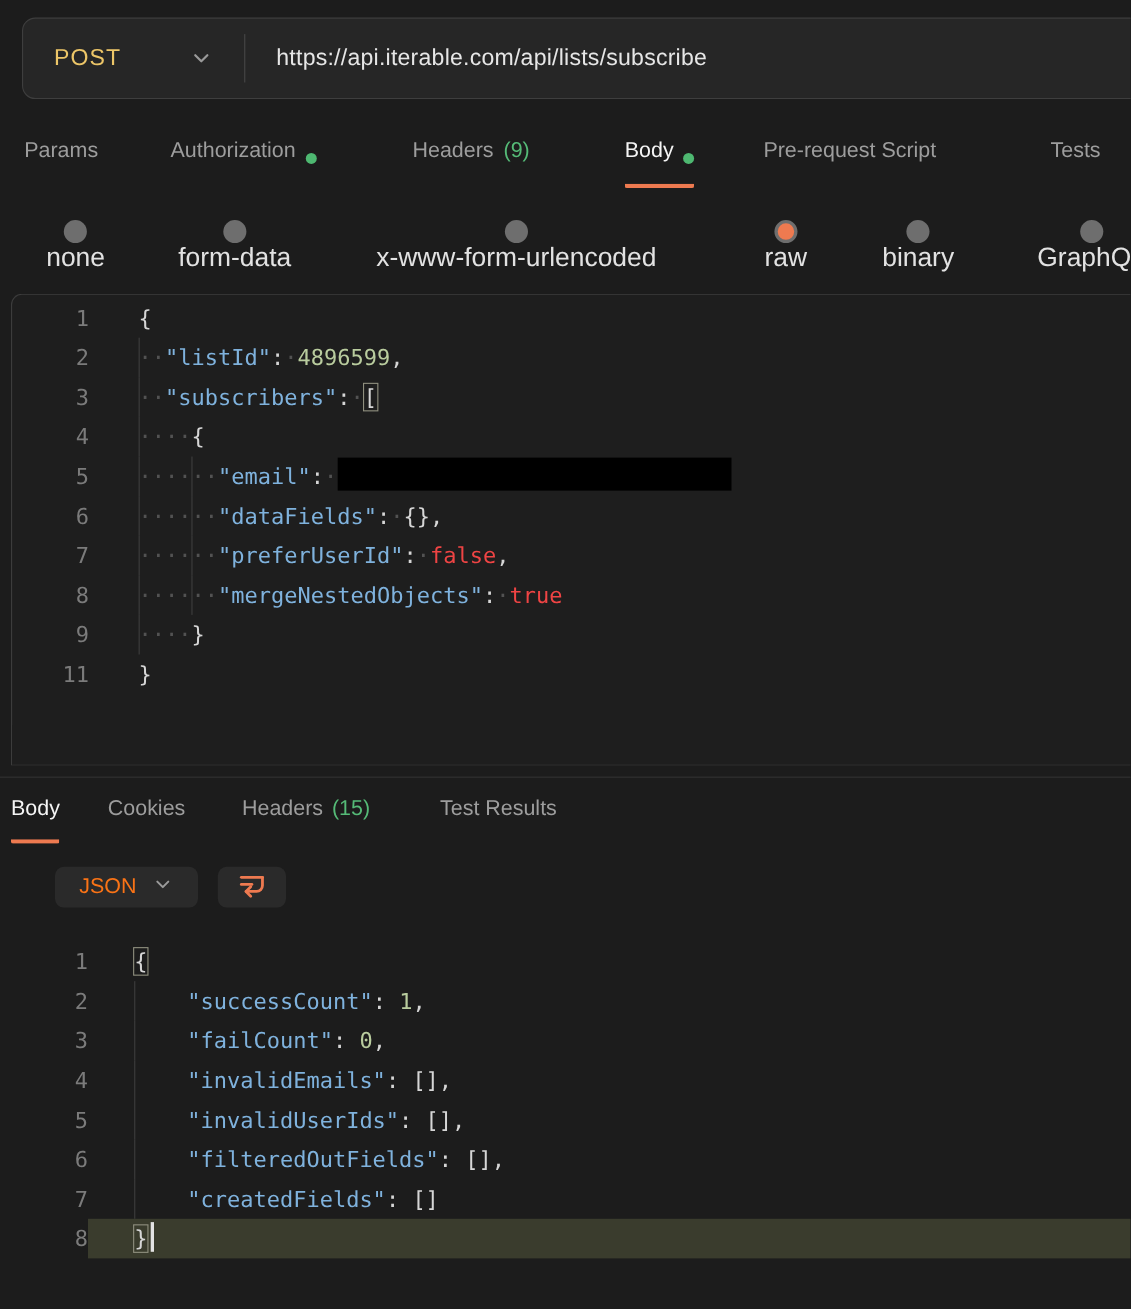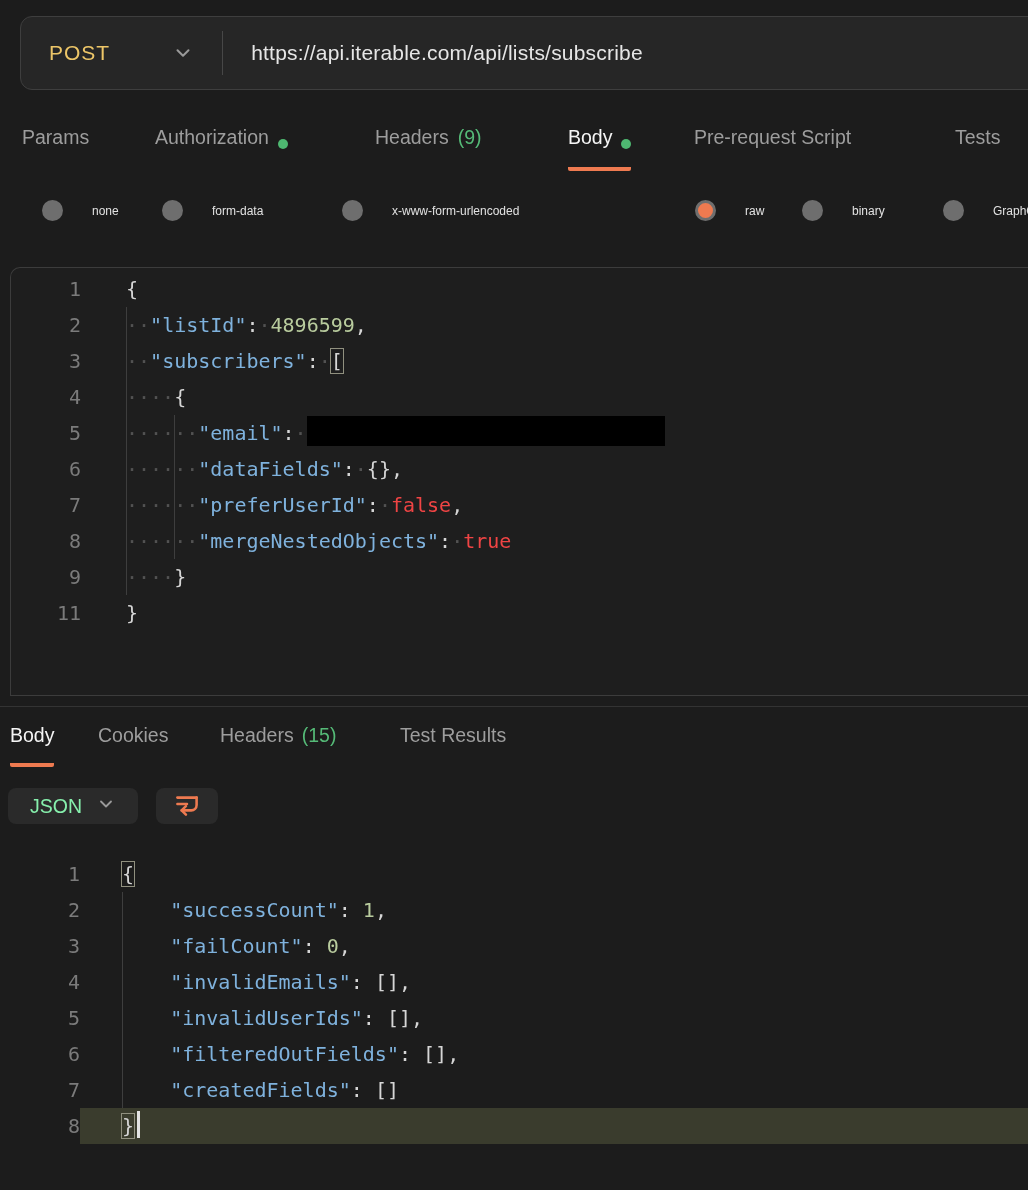--- a/index.html
+++ b/index.html
@@ -20,21 +20,21 @@
                color:#9d9d9d;padding-bottom:18px;border-bottom:4px solid transparent;border-radius:0 0 2px 2px;cursor:pointer;}
   .req-tabs li.active{color:#f5f5f5;border-bottom-color:#ee7a50;}
   .req-tabs li:nth-child(1){left:22px}.req-tabs li:nth-child(2){left:155px}
   .req-tabs li:nth-child(3){left:375px}.req-tabs li:nth-child(4){left:568px}
   .req-tabs li:nth-child(5){left:694px}.req-tabs li:nth-child(6){left:955px}
   .count{color:#55ba77;}
   .gdot{width:10px;height:10px;border-radius:50%;background:#4eb871;display:inline-block;}
 
   
   .radio-row{position:absolute;top:200px;left:0;right:0;height:28px;}
-  .opt{position:absolute;top:0;display:flex;align-items:center;gap:29px;font-size:12px;color:#e2e2e2;cursor:pointer;white-space:nowrap;}
+  .opt{position:absolute;top:0;display:flex;align-items:center;gap:0;font-size:24px;color:#e2e2e2;cursor:pointer;white-space:nowrap;flex-direction:column;}
   .opt:nth-child(1){left:42px}.opt:nth-child(2){left:162px}.opt:nth-child(3){left:342px}
   .opt:nth-child(4){left:695px}.opt:nth-child(5){left:802px}.opt:nth-child(6){left:943px}
   .rdot{width:21px;height:21px;border-radius:50%;background:#6e6e6e;flex:none;}
   .opt.sel .rdot{background:#ee7a50;border:3px solid #6e6e6e;width:15px;height:15px;}
 
   
   .editor{position:absolute;font-family:"DejaVu Sans Mono",monospace;font-size:20px;line-height:36px;}
   #req-editor{top:267px;left:10px;right:0;height:424px;background:#1e1e1e;
               border:1px solid #3c3c3c;border-right:none;border-radius:10px 0 0 0;padding-top:3px;}
   #resp-editor{top:852px;left:0;right:0;height:300px;padding-top:4px;}
@@ -65,21 +65,21 @@
   .resp-tabs li.active{color:#f5f5f5;border-bottom-color:#ee7a50;}
   .resp-tabs li:nth-child(1){left:10px}.resp-tabs li:nth-child(2){left:98px}
   .resp-tabs li:nth-child(3){left:220px}.resp-tabs li:nth-child(4){left:400px}
 
   
   .resp-toolbar{position:absolute;top:788px;left:8px;display:flex;align-items:stretch;gap:18px;}
   .segmented{display:flex;background:#2a2a2a;border-radius:8px;overflow:hidden;}
   .seg{padding:16px 34px;font-size:19.5px;color:#a0a0a0;cursor:pointer;}
   .seg.active{background:#3e3e3e;color:#ffffff;border-radius:8px;}
   .json-dd{display:flex;align-items:center;gap:14px;background:#2a2a2a;border-radius:8px;
-           padding:0 22px;font-size:19.5px;color:#86efac;cursor:pointer;}
+           padding:0 22px;font-size:19.5px;color:#f97316;cursor:pointer;margin-left:42px;}
   .fmt-btn{display:flex;align-items:center;justify-content:center;width:62px;background:#2a2a2a;
            border-radius:8px;cursor:pointer;}
 </style>
 </head>
 <body>
 
 <div id="app">
 
   <div class="url-bar">
     <span class="method">POST</span>

